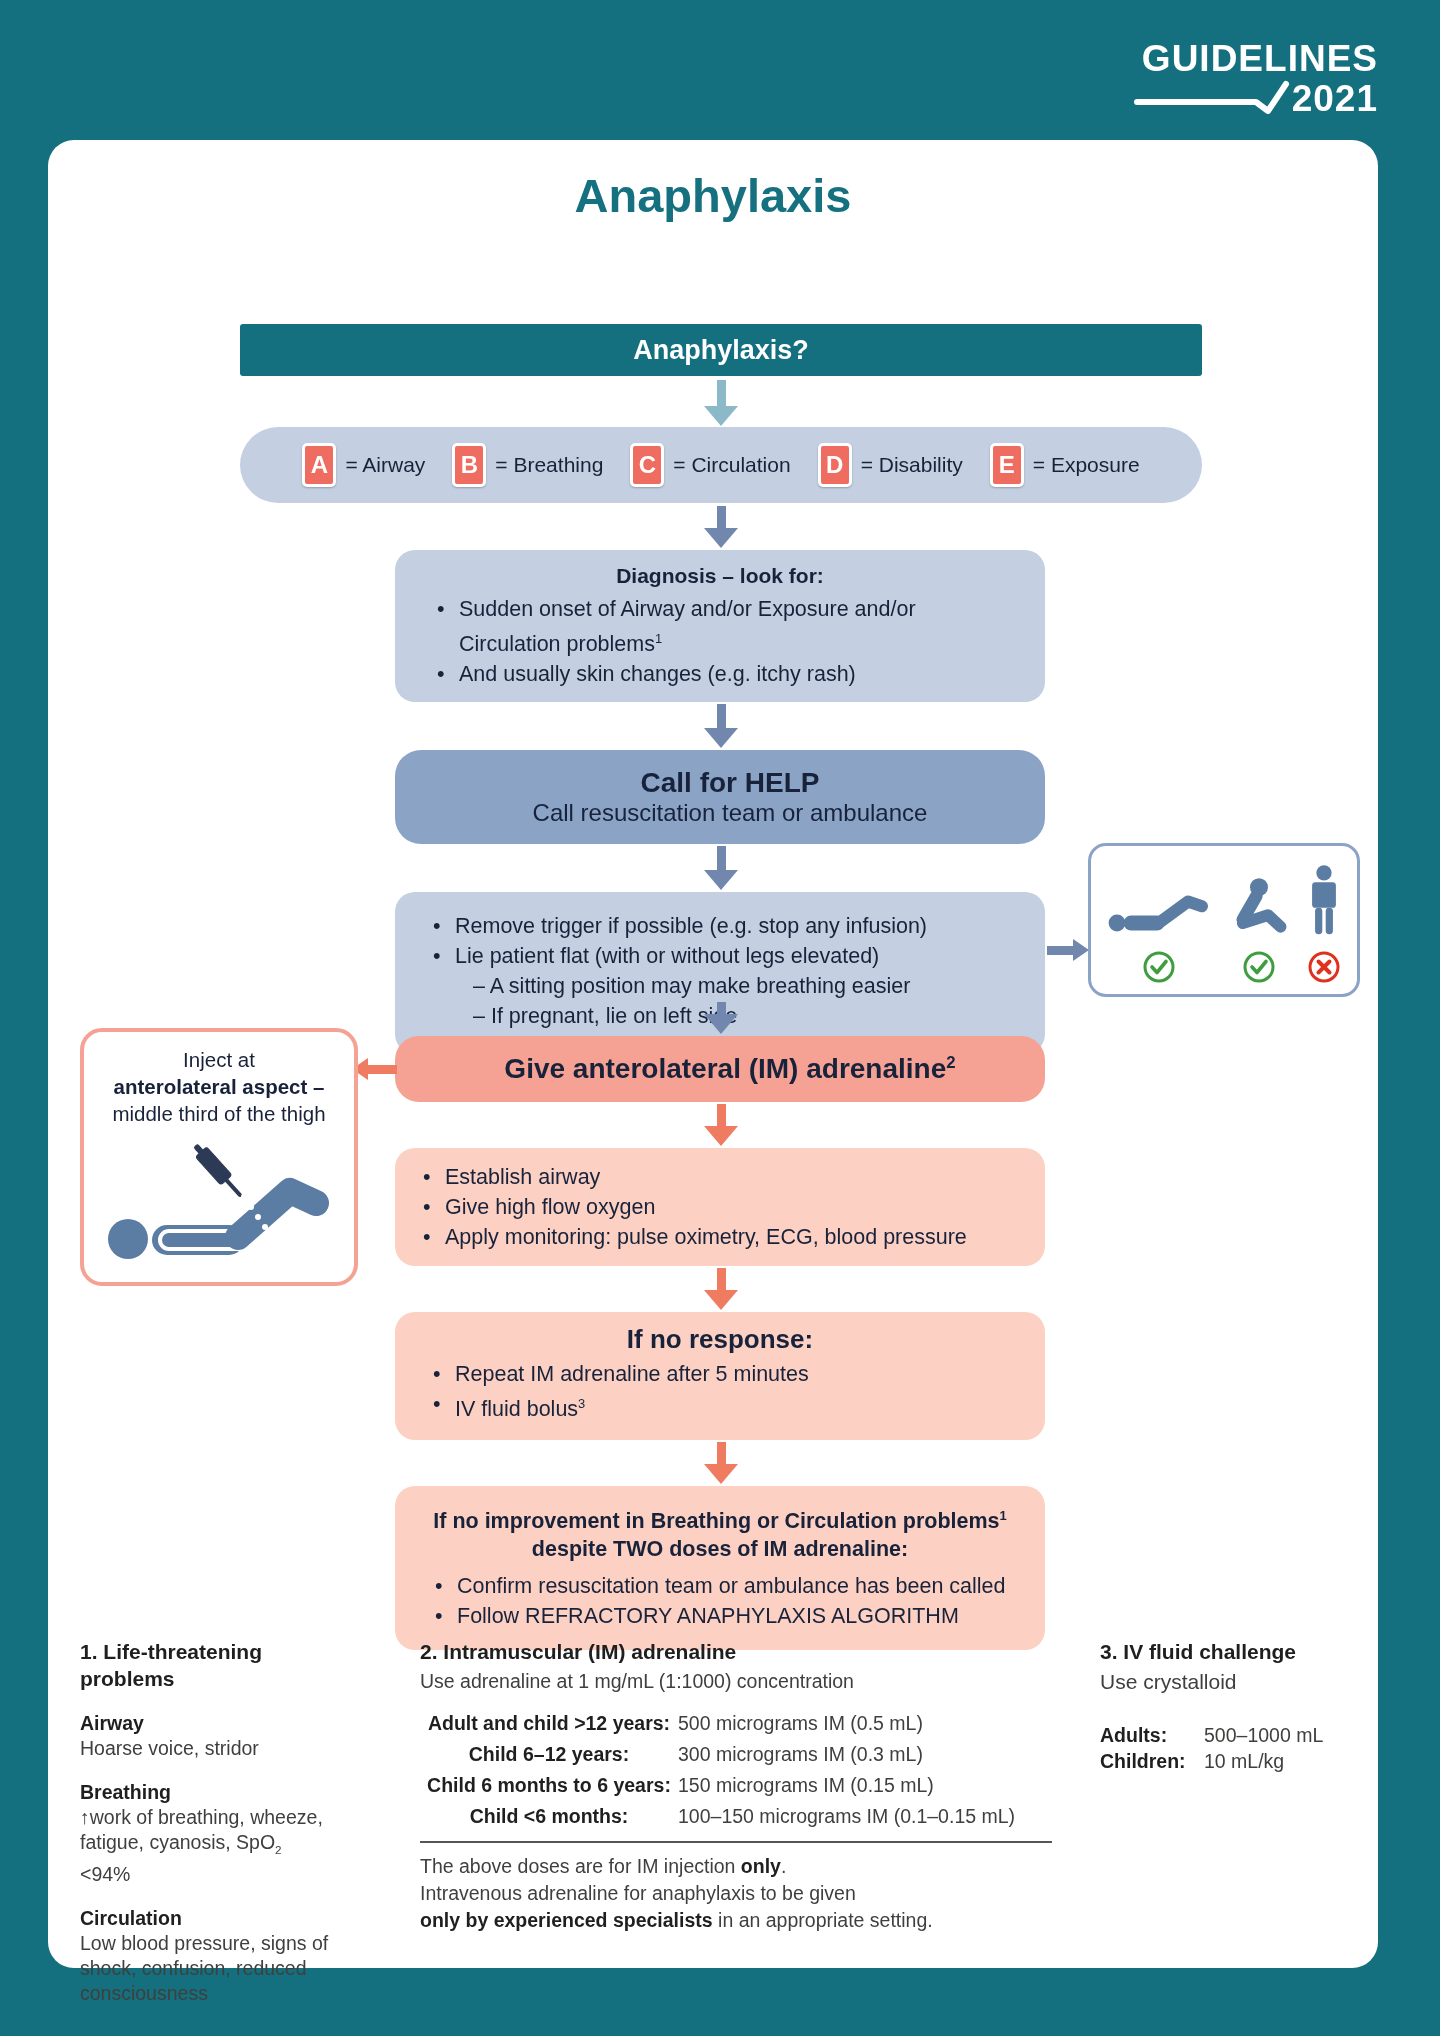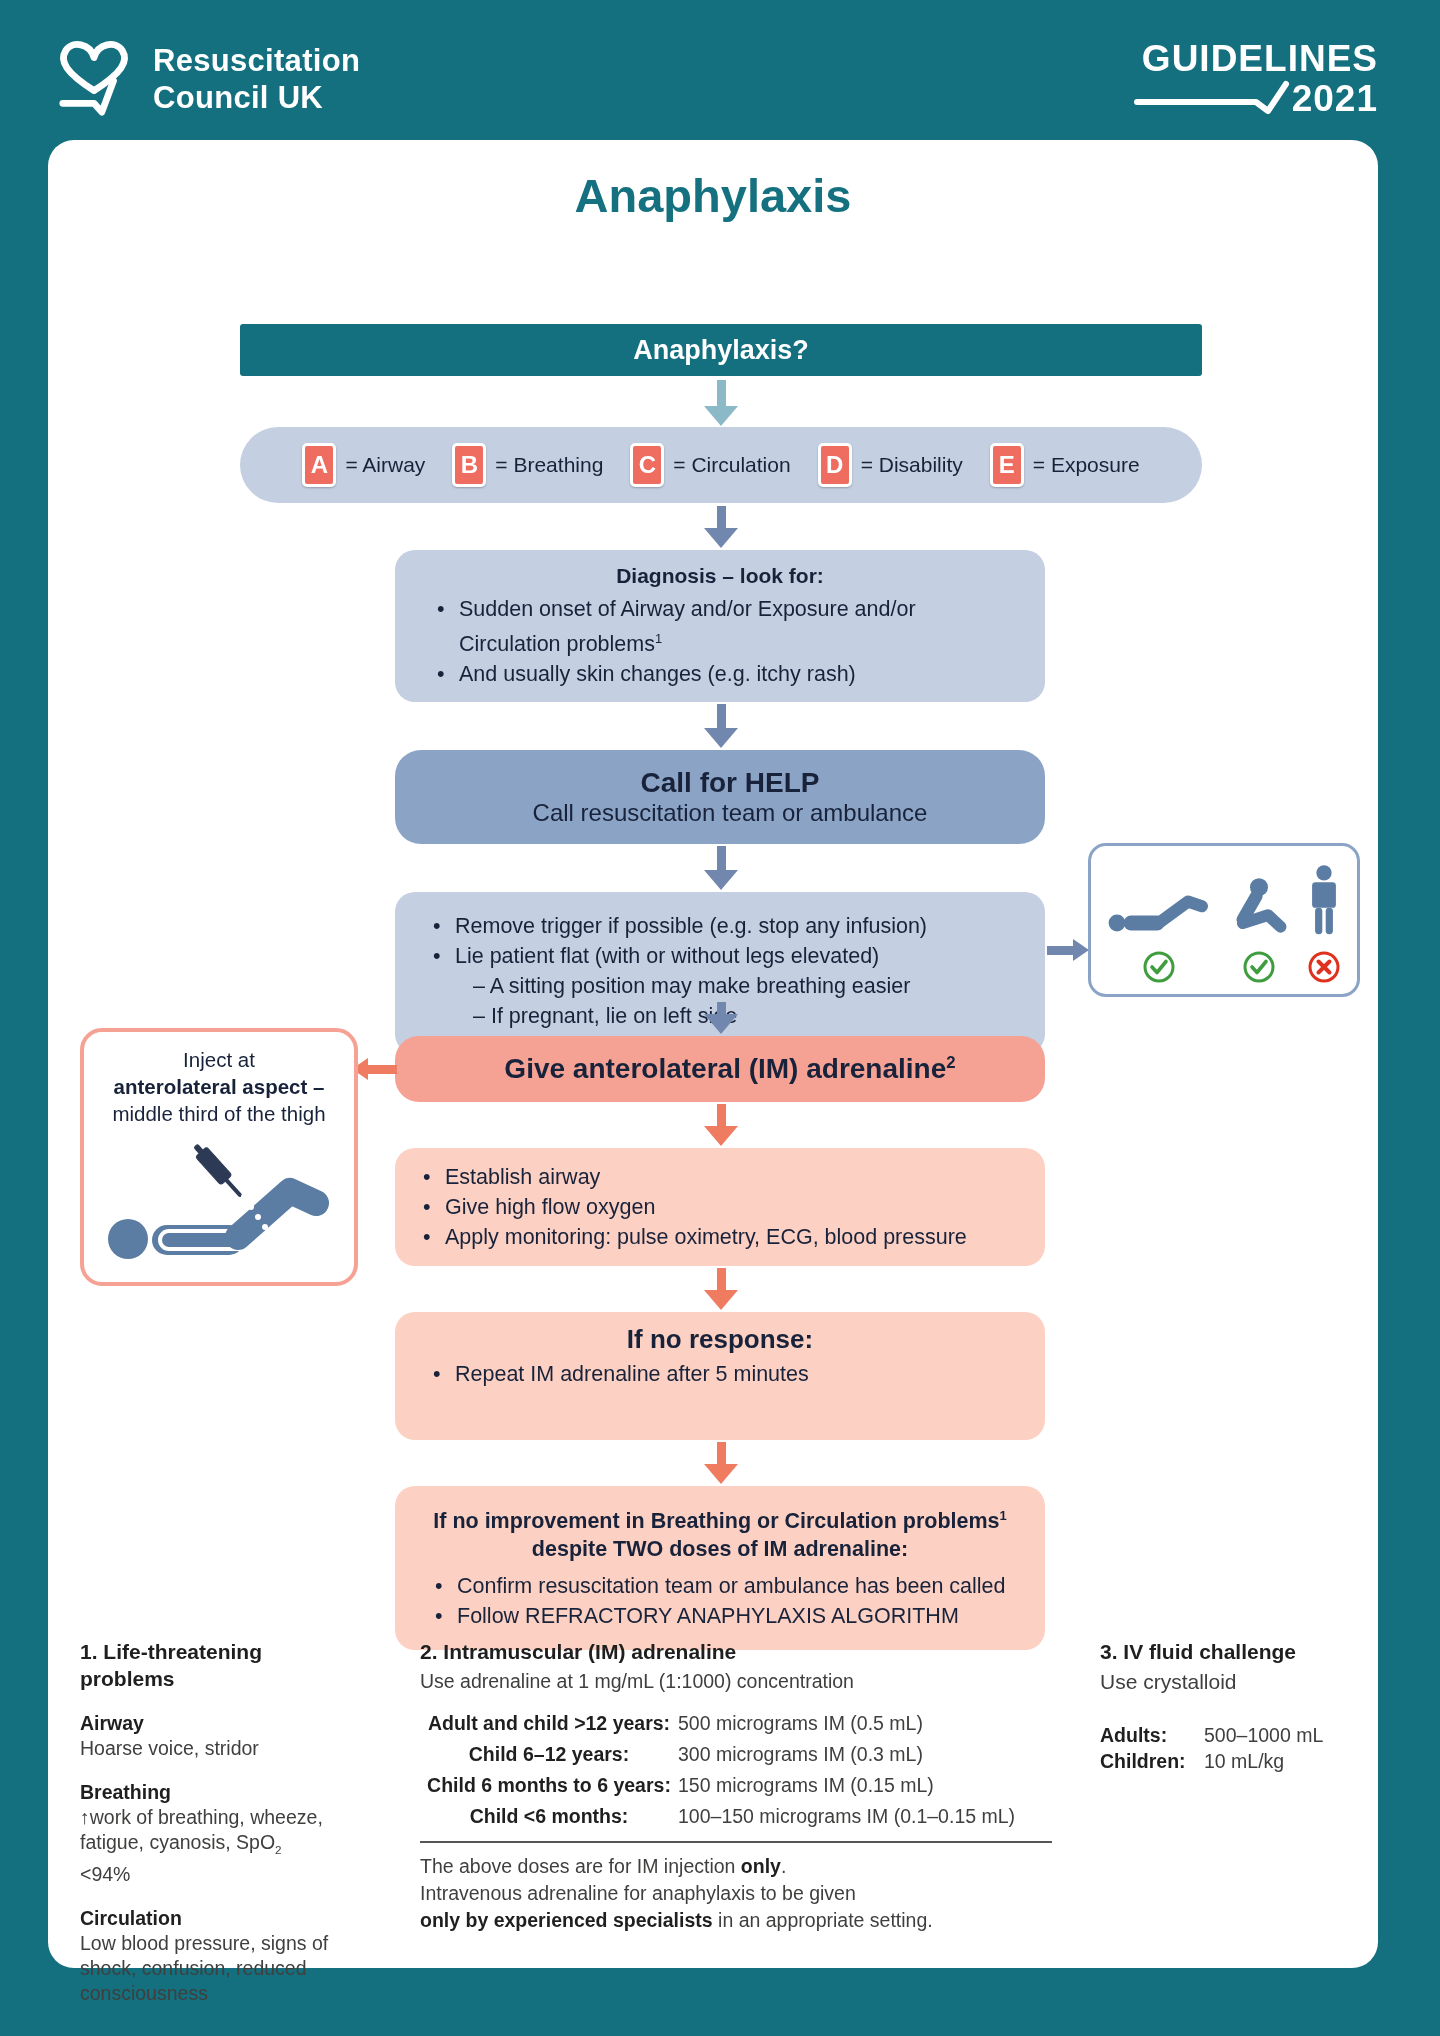--- a/index.html
+++ b/index.html
@@ -80,32 +80,20 @@
   .doserow.narrow b { flex:0 0 104px; }
   .rule { border-top:2px solid #555; margin-top:9px; }
   .notes { margin-top:10px; font-size:19.5px; line-height:27px; }
   .notes b { color:#1f1f1f; }
 </style>
 </head>
 <body>
 
 <div class="page">
 
-  <div class="logo">
-    <span>
-      <svg width="78" height="86" viewBox="0 0 80 88" fill="none" stroke="#ffffff" stroke-width="7" stroke-linecap="round" stroke-linejoin="round">
-        <path d="M40 24 C36 10 18 6 11 17 C4 28 12 40 40 58 C68 40 76 28 69 17 C62 6 44 10 40 24 Z"></path>
-        <path d="M8 71 L40 71 L48 80 L60 48"></path>
-      </svg>
-    </span>
-    <div class="brand">
-      <div>Resuscitation</div>
-      <div>Council UK</div>
-    </div>
-  </div>
 
   <div class="guidelines">
     <div class="g1">GUIDELINES</div>
     <div class="g2">
       <span>
         <svg width="158" height="34" viewBox="0 0 158 34" fill="none" stroke="#ffffff" stroke-width="6" stroke-linecap="round" stroke-linejoin="round">
           <path d="M3 22 L122 22 L134 31 L152 4"></path>
         </svg>
       </span>
       <span class="yr">2021</span>
@@ -323,20 +311,24 @@
       <div class="head"></div>
   </div>
 
   <div class="fbox lsal" style="top:1312px; height:128px; padding:12px 20px;">
     <div class="bx-title-sm">If no response:</div>
     <div class="bullets" style="margin-top:4px;">
       <div class="bullet">
           <span class="dot"></span>
           <span>Repeat IM adrenaline after 5 minutes</span>
         </div>
+      <div class="bullet">
+          <span class="dot"></span>
+          <span><span>IV fluid bolus</span><sup>3</sup></span>
+        </div>
     </div>
   </div>
 
   <div class="v-arrow a-sa" style="left:704px; top:1442px;">
     <div class="stem" style="height:22px;"></div>
       <div class="head"></div>
   </div>
 
   <div class="fbox lsal" style="top:1486px; height:164px; padding:16px 22px;">
     <div style="font-size:21.5px; font-weight:bold; text-align:center; line-height:28px;">

